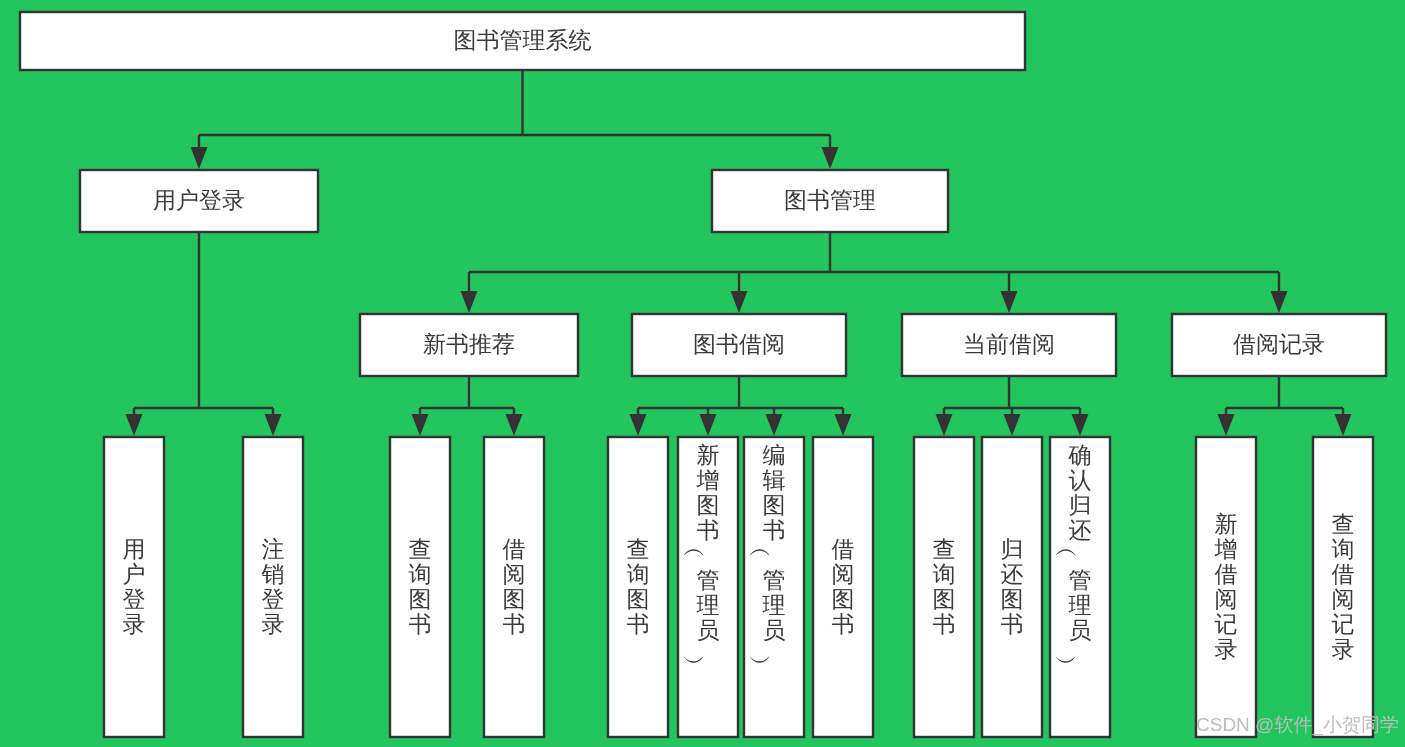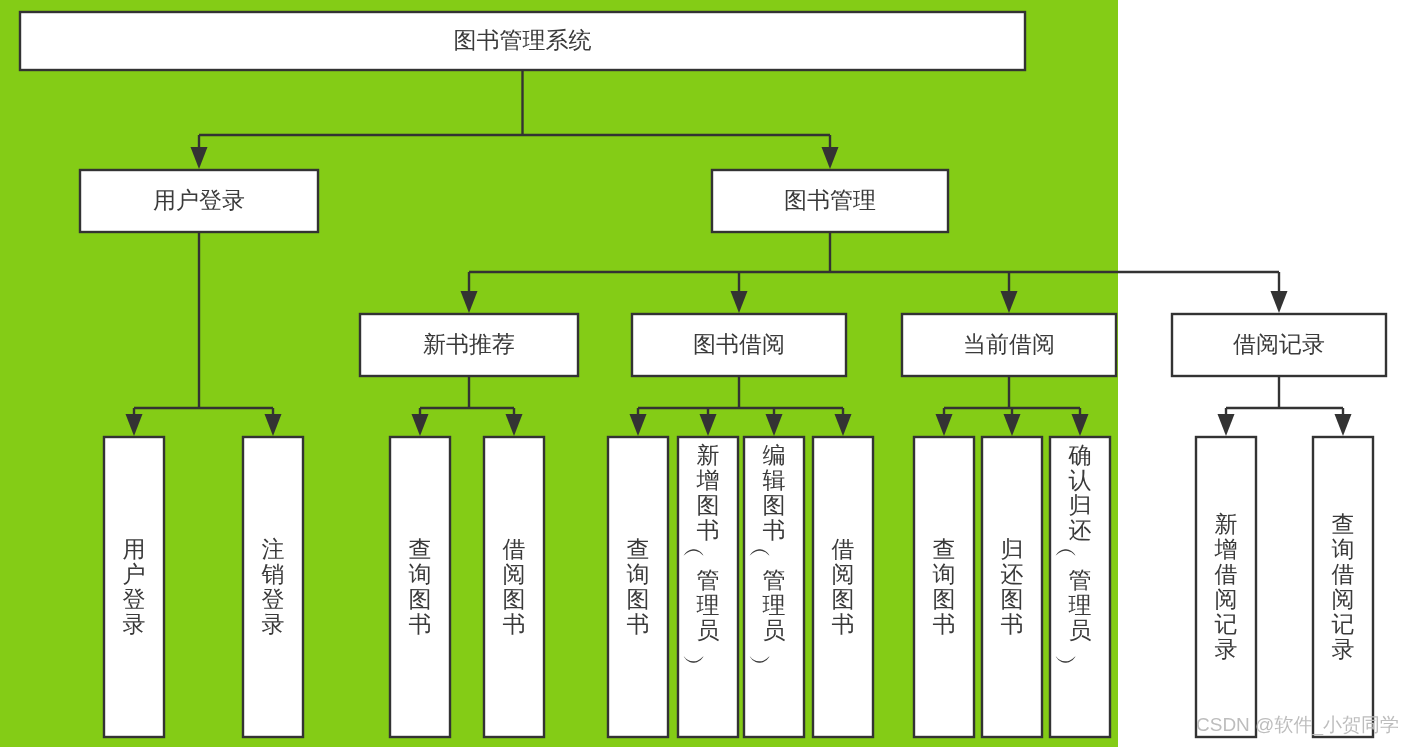--- a/index.html
+++ b/index.html
@@ -8,23 +8,23 @@
     background: #ffffff;
   }
   body {
     width: 1405px;
     height: 747px;
     font-family: "Liberation Sans", "DejaVu Sans", sans-serif;
     overflow: hidden;
   }
   #diagram-root {
     position: relative;
-    width: 1118px;
+    width: 1405px;
     height: 747px;
-    background: #84cc16;
+    background: #22c55e;
   }
   svg#flow-svg {
     position: absolute;
     left: 0;
     top: 0;
     width: 1405px;
     height: 747px;
     display: block;
   }
   .node-box {

